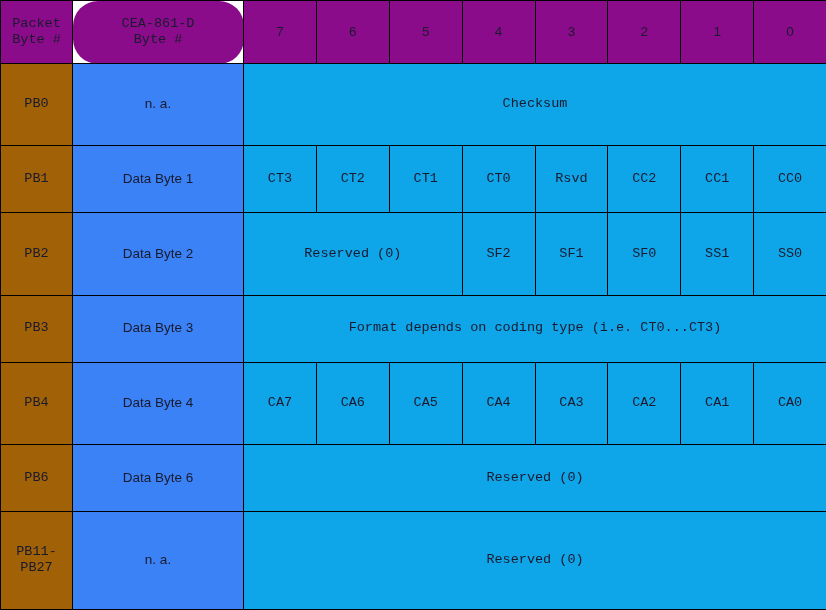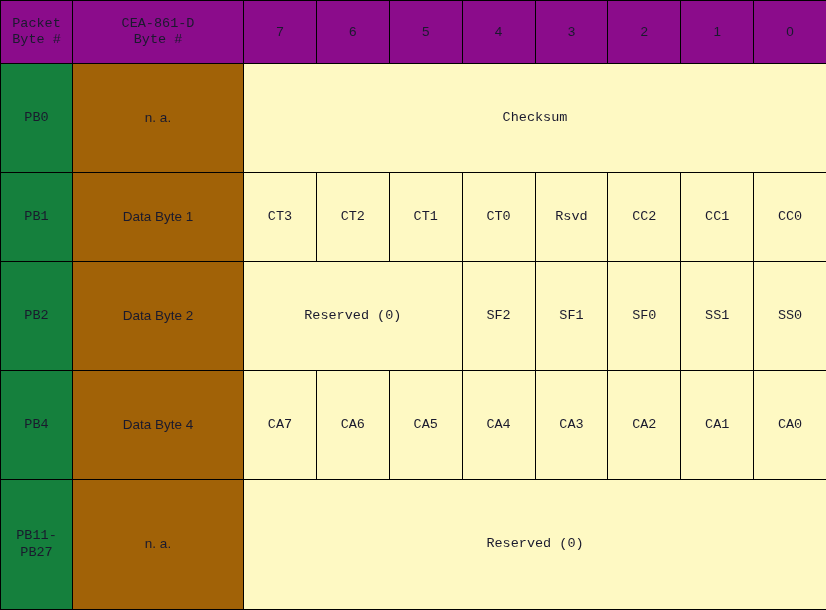--- a/index.html
+++ b/index.html
@@ -44,40 +44,41 @@
     border: 1px solid #8B0C8B;
     height: 62px;
   }
   thead th.hdr-label {
     font-weight: bold;
     font-size: 13.5px;
   }
   thead th.hdr-cea {
     font-weight: normal;
     font-size: 13.5px;
+    border-radius: 25px;
   }
   thead th.hdr-bit {
     font-weight: normal;
     font-size: 14.5px;
   }
 
   
   td.pb-cell {
-    background: #15803d;
+    background: #a16207;
     font-weight: bold;
     font-size: 13.5px;
     color: #111122;
   }
 
   td.cea-cell {
-    background: #a16207;
+    background: #3b82f6;
   }
 
   td.bit-cell {
-    background: #fef9c3;
+    background: #0ea5e9;
   }
 
   tr.r-norm td { height: 42px; }
   tr.r-tall td { height: 52px; }
   tr.r-pb5  td { height: 62px; }
   tr.r-last td { height: 62px; }
 
   .two-line { white-space: pre-line; font-family: Liberation Mono, monospace; }
 </style>
 </head>
@@ -133,32 +134,42 @@
       <tr class="r-tall">
         <td class="pb-cell two-line">PB2</td>
         <td class="cea-cell">Data Byte 2</td>
         <td class="bit-cell two-line" colspan="3">Reserved (0)</td>
         <td class="bit-cell two-line">SF2</td>
         <td class="bit-cell two-line">SF1</td>
         <td class="bit-cell two-line">SF0</td>
         <td class="bit-cell two-line">SS1</td>
         <td class="bit-cell two-line">SS0</td>
       </tr>
+      <tr class="r-norm">
+        <td class="pb-cell two-line">PB3</td>
+        <td class="cea-cell">Data Byte 3</td>
+        <td class="bit-cell two-line" colspan="8">Format depends on coding type (i.e. CT0...CT3)</td>
+      </tr>
       <tr class="r-tall">
         <td class="pb-cell two-line">PB4</td>
         <td class="cea-cell">Data Byte 4</td>
         <td class="bit-cell two-line">CA7</td>
         <td class="bit-cell two-line">CA6</td>
         <td class="bit-cell two-line">CA5</td>
         <td class="bit-cell two-line">CA4</td>
         <td class="bit-cell two-line">CA3</td>
         <td class="bit-cell two-line">CA2</td>
         <td class="bit-cell two-line">CA1</td>
         <td class="bit-cell two-line">CA0</td>
       </tr>
+      <tr class="r-norm">
+        <td class="pb-cell two-line">PB6</td>
+        <td class="cea-cell">Data Byte 6</td>
+        <td class="bit-cell two-line" colspan="8">Reserved (0)</td>
+      </tr>
       <tr class="r-last">
         <td class="pb-cell two-line">PB11-
 PB27</td>
         <td class="cea-cell">n. a.</td>
         <td class="bit-cell two-line" colspan="8">Reserved (0)</td>
       </tr>
     </tbody>
 </table>
 
 </body></html>

